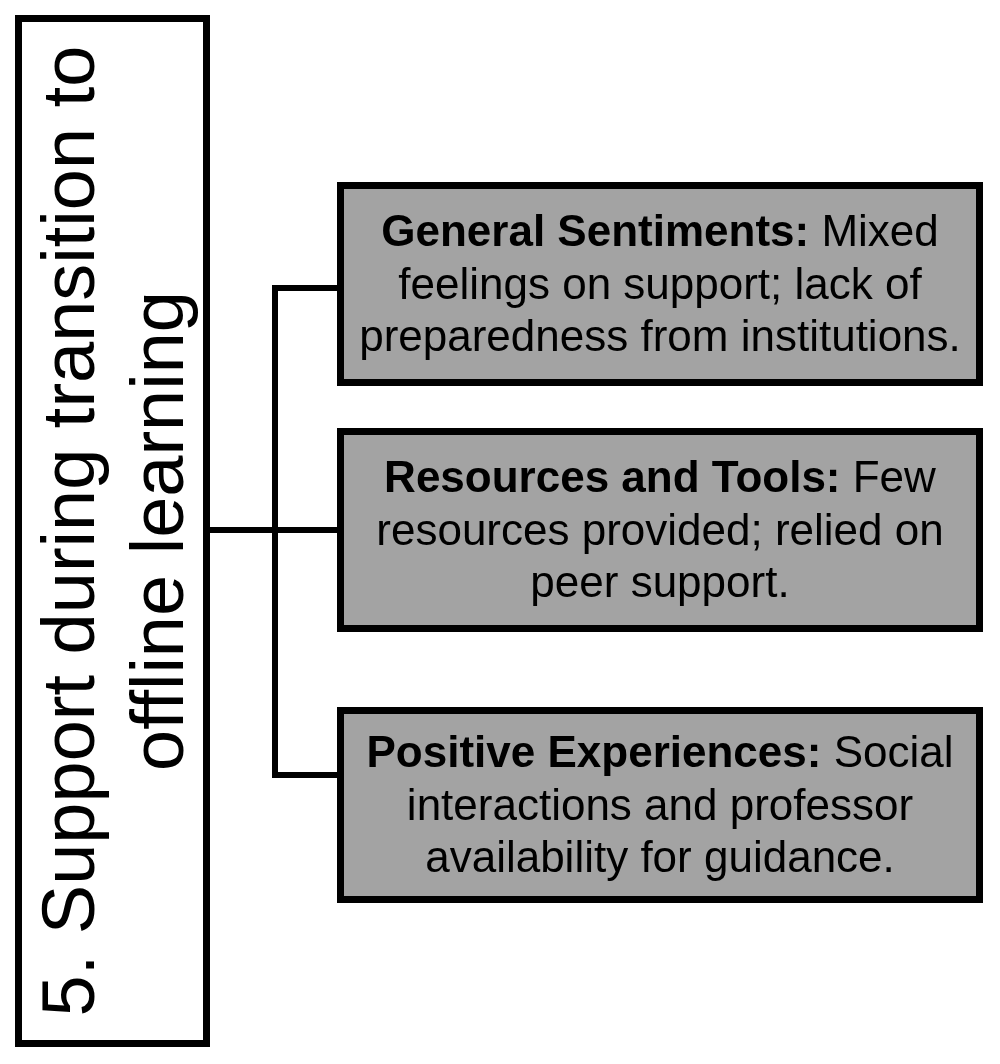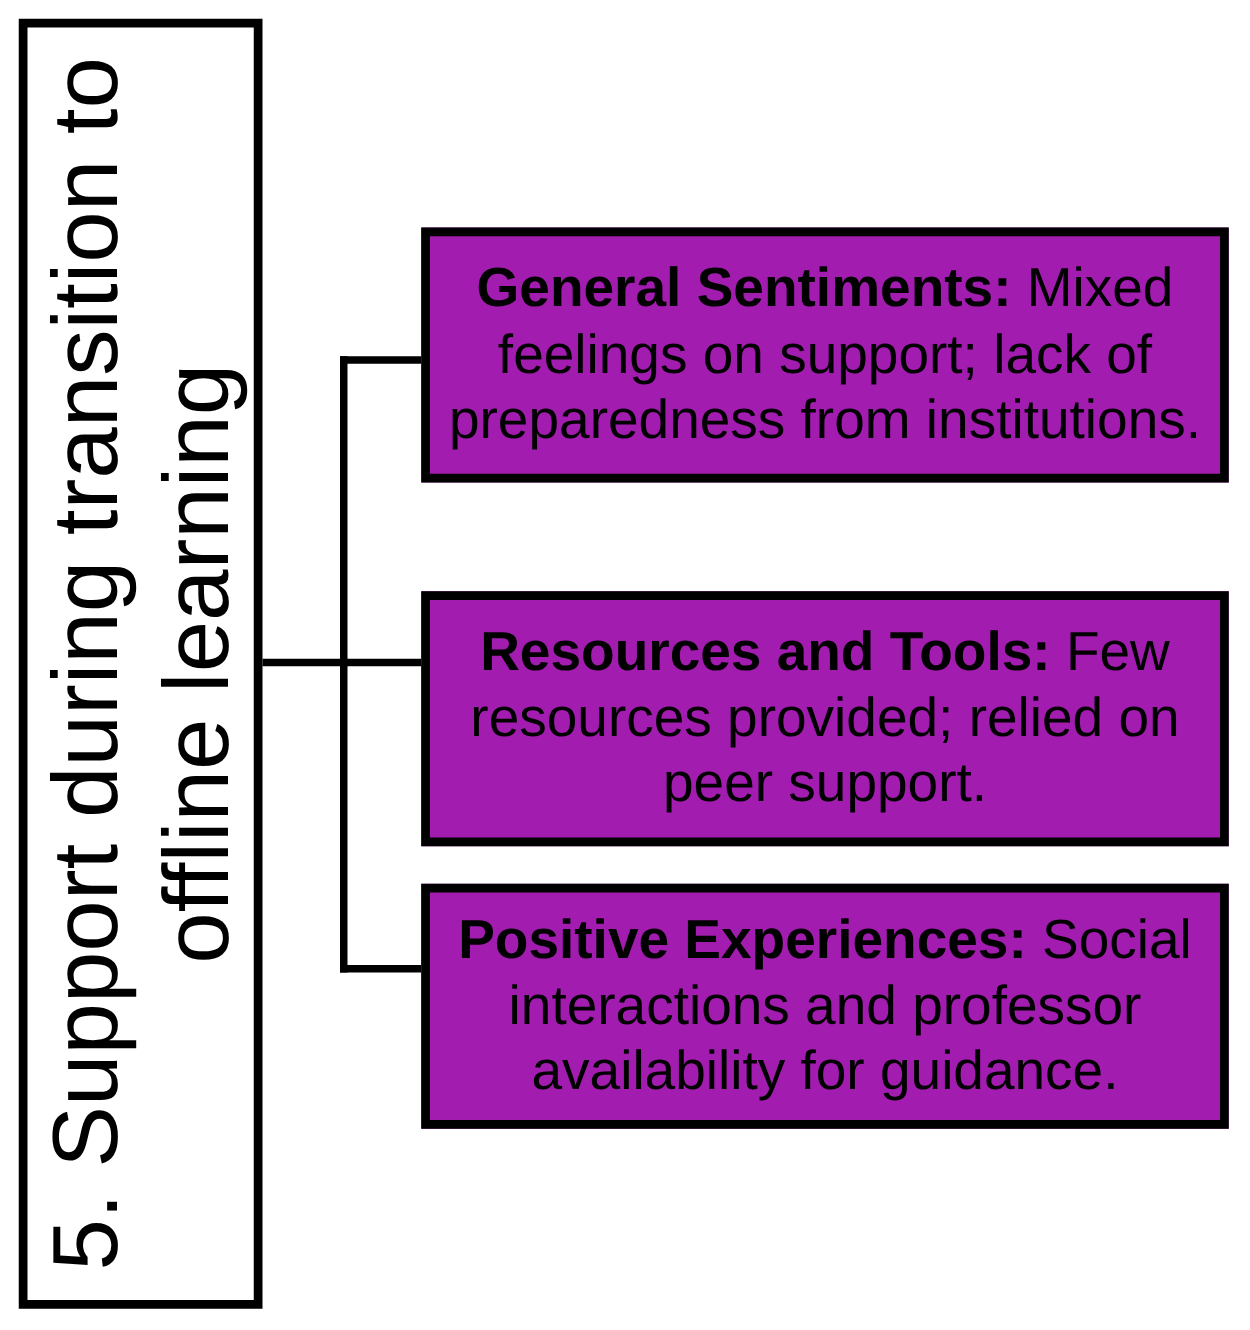--- a/index.html
+++ b/index.html
@@ -36,33 +36,33 @@
     font-size: 74px;
     line-height: 1.2;
     font-weight: 400;
     white-space: normal;
   }
   .branch-box {
     position: absolute;
     left: 337px;
     width: 646px;
     border: 7px solid #000000;
-    background: #a21caf;
+    background: #a3a3a3;
     display: flex;
     align-items: center;
     justify-content: center;
     text-align: center;
     padding: 0 8px;
     font-size: 44px;
     line-height: 1.2;
   }
   .branch-box .prefix { font-weight: 700; }
   .branch-box .body { font-weight: 400; }
   #branch-box-1 { top: 182px; height: 204px; }
-  #branch-box-2 { top: 428px; height: 204px; margin-top: 45px; }
+  #branch-box-2 { top: 428px; height: 204px; }
   #branch-box-3 { top: 707px; height: 196px; }
   .line {
     position: absolute;
     background: #000000;
   }
   #connector-root-h   { left: 210px; top: 527px; width: 127px; height: 6px; }
   #connector-spine-v  { left: 272px; top: 285px; width: 6px;  height: 493px; }
   #connector-top-h    { left: 272px; top: 285px; width: 65px; height: 6px; }
   #connector-bottom-h { left: 272px; top: 772px; width: 65px; height: 6px; }
 </style>

